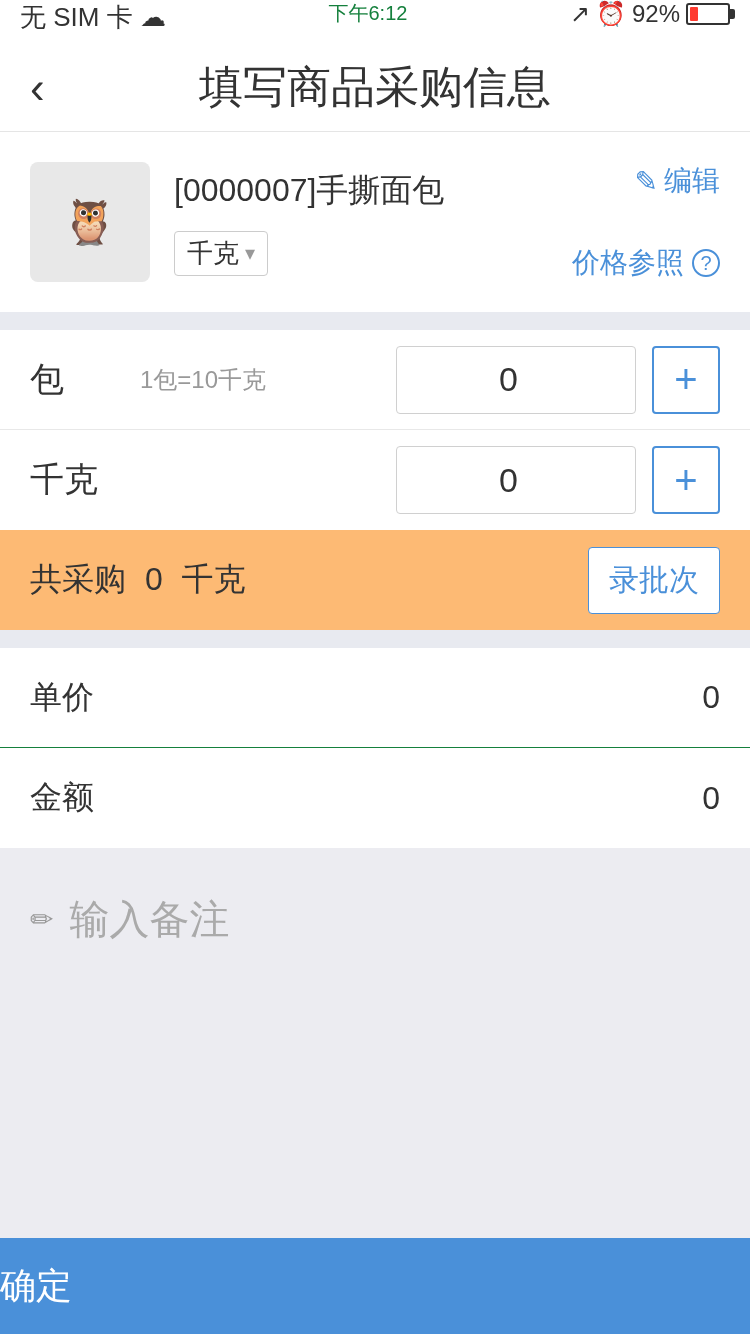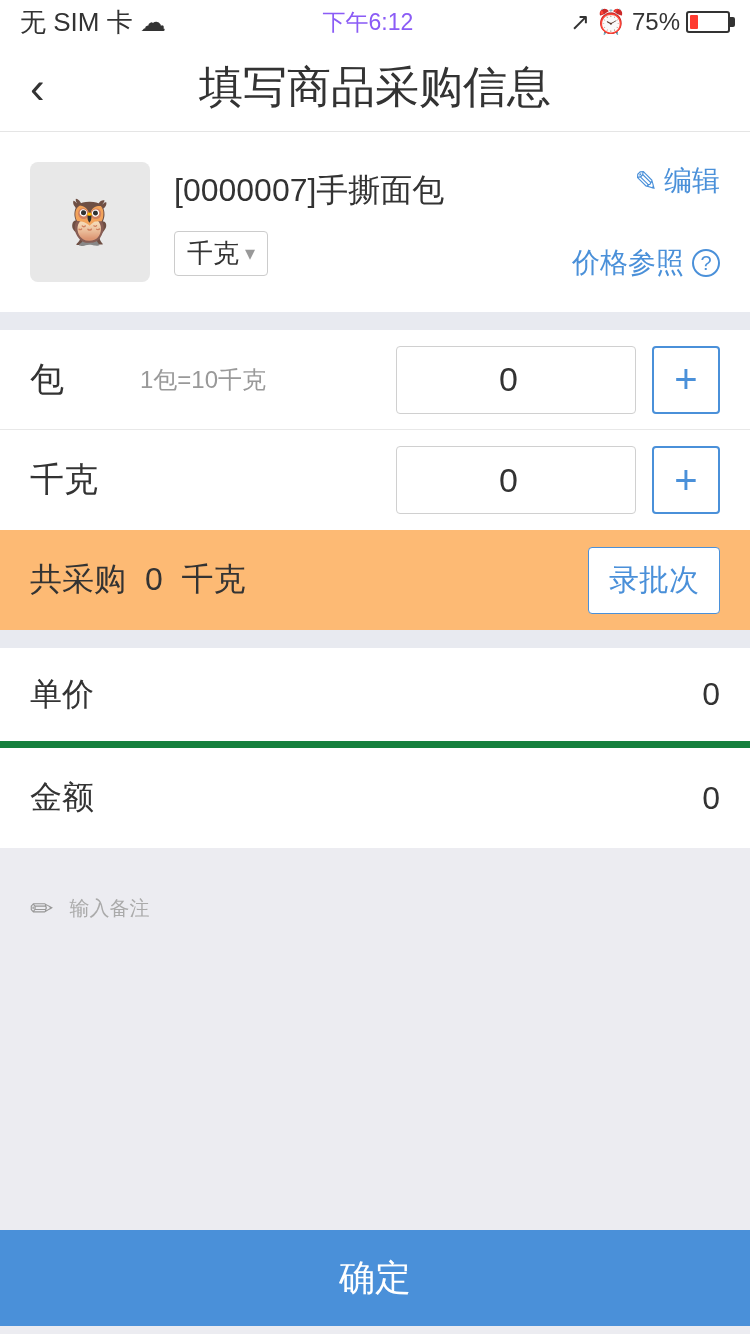--- a/index.html
+++ b/index.html
@@ -11,36 +11,36 @@
       background: #f0f0f5;
       font-size: 32px;
       color: #333;
     }
 
     
     .status-bar {
       height: 44px;
       background: #fff;
       display: flex;
-      align-items: center;
+      align-items: flex-start;
       justify-content: space-between;
       padding: 0 20px;
       font-size: 28px;
     }
     .status-left {
       display: flex;
       align-items: center;
       gap: 8px;
       font-size: 26px;
       color: #333;
     }
     .status-center {
-      font-size: 23px;
+      font-size: 20px;
       font-weight: 500;
-      color: #8b5cf6;
+      color: #15803d;
     }
     .status-right {
       display: flex;
       align-items: center;
       gap: 6px;
       font-size: 24px;
       color: #333;
     }
     .battery-icon {
       display: inline-block;
@@ -269,21 +269,21 @@
     .price-section {
       background: #fff;
       margin-top: 0;
     }
     .price-row {
       display: flex;
       align-items: center;
       justify-content: space-between;
       padding: 0 30px;
       height: 100px;
-      border-bottom: 7px solid #15803d;
+      border-bottom: 1px solid #15803d;
     }
     .price-row:last-child {
       border-bottom: none;
     }
     .price-label {
       font-size: 32px;
       color: #333;
     }
     .price-value {
       font-size: 32px;
@@ -297,42 +297,42 @@
       display: flex;
       align-items: center;
       gap: 16px;
       margin-top: 18px;
     }
     .pencil-icon {
       font-size: 28px;
       color: #999;
     }
     .remark-placeholder {
-      font-size: 20px;
+      font-size: 40px;
       color: #aaa;
     }
 
     
     .bottom-space {
       flex: 1;
       background: #ececf1;
       min-height: 300px;
     }
 
     
     .confirm-btn-wrap {
       position: fixed;
-      bottom: 8px;
+      bottom: 0;
       left: 0;
       width: 750px;
       background: #4a90d9;
       height: 96px;
       display: flex;
       align-items: center;
-      justify-content: center;
+      justify-content: flex-start;
       cursor: pointer;
     }
     .confirm-btn-text {
       font-size: 36px;
       color: #fff;
       font-weight: 500;
     }
 
     .page-wrapper {
       display: flex;
@@ -347,21 +347,21 @@
 <div class="page-wrapper">
 
   <div class="status-bar">
     <div class="status-left">
       <span>无 SIM 卡 ☁</span>
     </div>
     <div class="status-center">下午6:12</div>
     <div class="status-right">
       <span>↗</span>
       <span>⏰</span>
-      <span>75%</span>
+      <span>92%</span>
       <span class="battery-icon"></span>
     </div>
   </div>
 
   <div class="nav-bar">
     <span class="nav-back">‹</span>
     <span class="nav-title">填写商品采购信息</span>
   </div>
 
   <div class="product-card">

